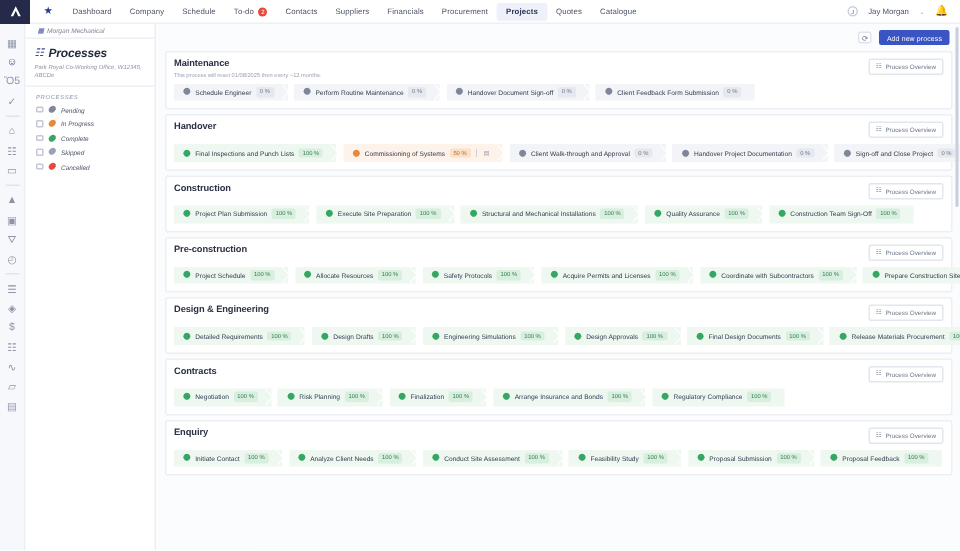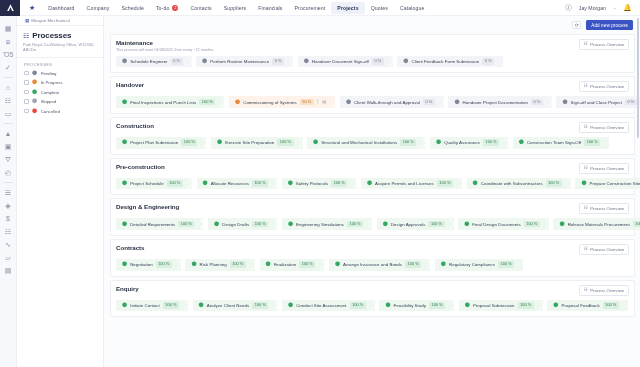--- a/index.html
+++ b/index.html
@@ -52,21 +52,21 @@
   .rail-icon {
     width: 17px; height: 13px; display: flex; align-items: center; justify-content: center;
     color: #8d94a8; font-size: 7px;
   }
   .rail-icon.sel { color: #3b4a8c; }
   .rail-sep { width: 9px; height: 1px; background: #dfe3ec; margin: 3px 0; }
 
   
   .leftpanel {
     width: 87px; background: #fff; border-right: 1px solid #eceef3;
-    display: flex; flex-direction: column; flex: none;
+    display: flex; flex-direction: column; flex: none; font-style: italic;
   }
   .crumbbar {
     height: 10px; display: flex; align-items: center; padding-left: 8px; gap: 2px;
     border-bottom: 1px solid #eef0f4;
   }
   .crumb-ico { font-size: 4.6px; color: #4a5bb0; }
   .crumb-txt { font-size: 4.4px; color: #7d8496; }
   .page-head { padding: 5px 0 5px 6px; }
   .ph-row { display: flex; align-items: center; gap: 3px; }
   .ph-ico { color: #3b4a8c; font-size: 7px; line-height: 1; }

